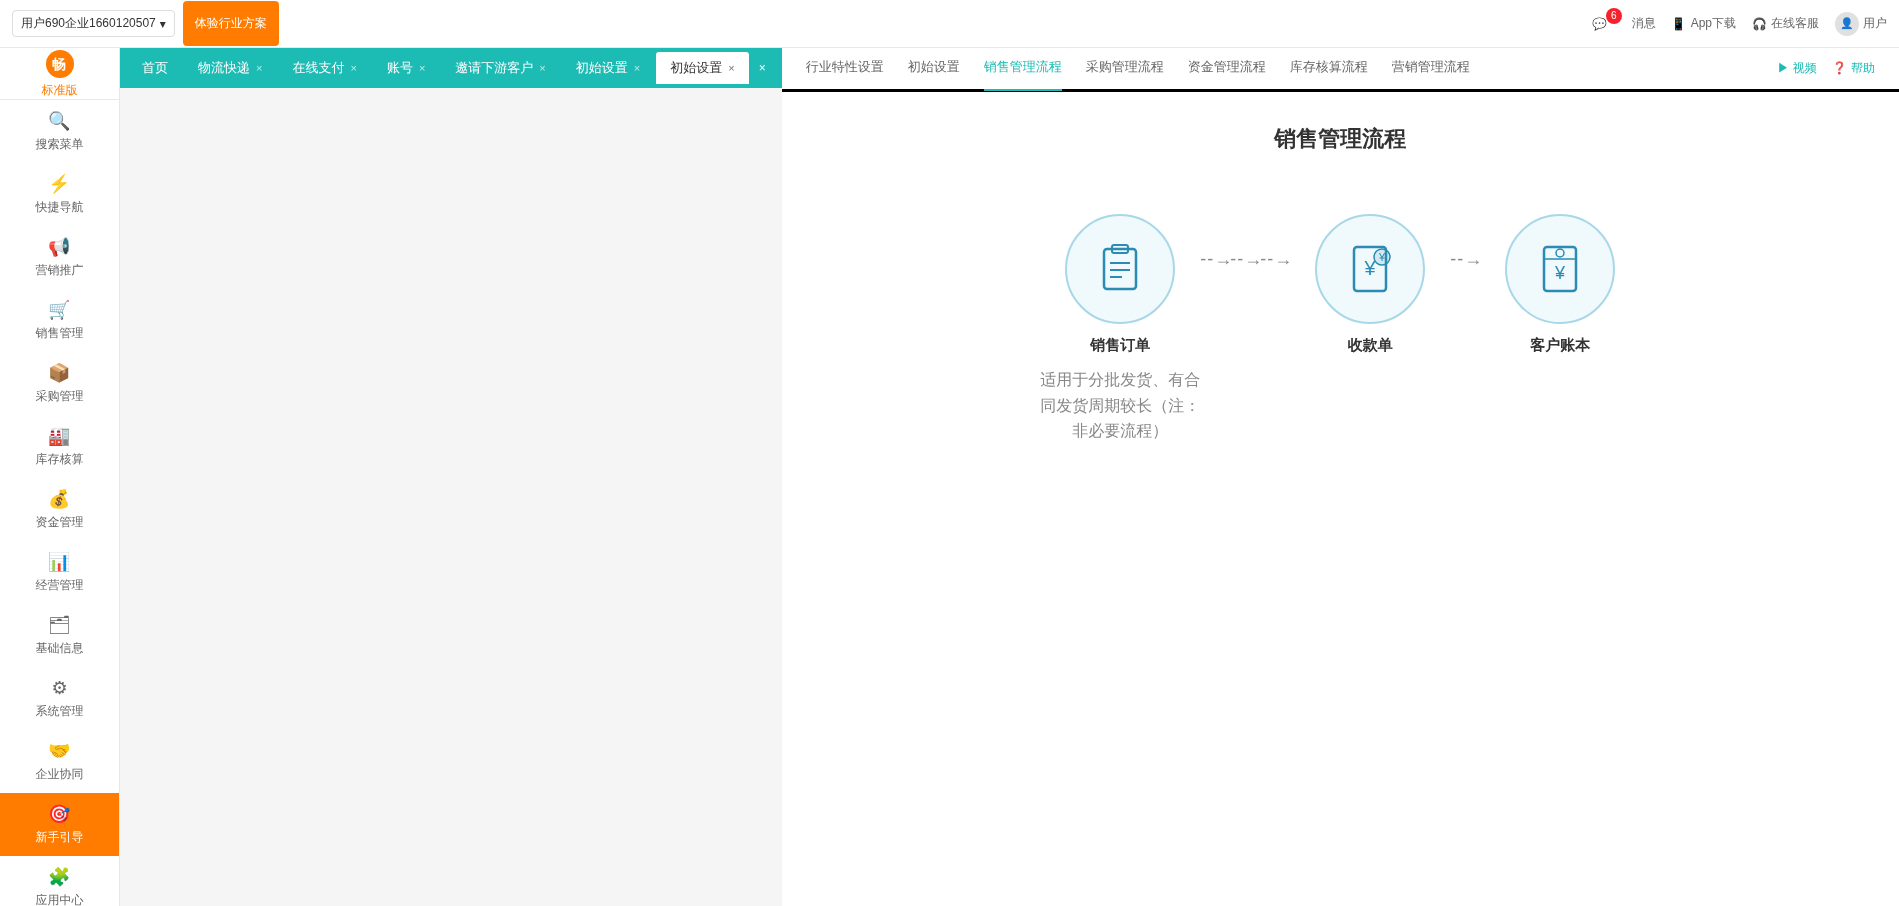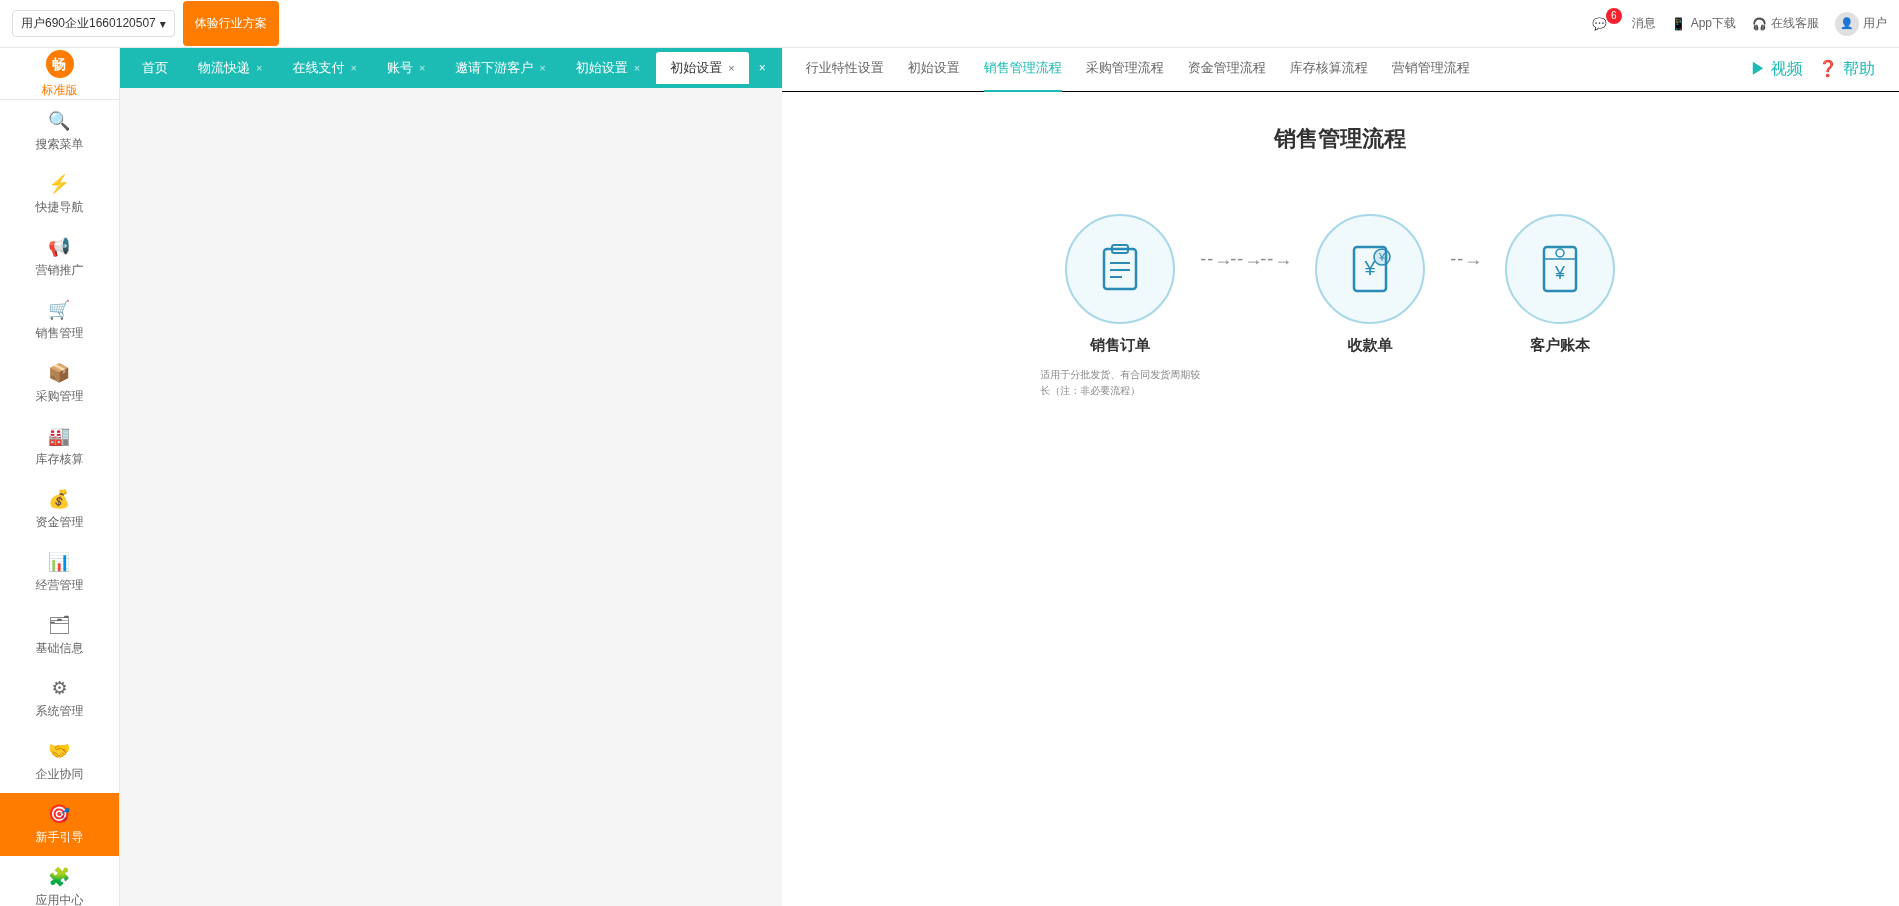--- a/index.html
+++ b/index.html
@@ -80,30 +80,30 @@
       margin-left: auto; color: #fff; font-size: 12px; cursor: pointer;
       padding: 0 8px;
     }
 
     
     .content-area { flex: 1; background: #fff; overflow-y: auto; display: flex; flex-direction: column; }
 
     
     .sub-tabs {
       display: flex; align-items: center; padding: 0 24px;
-      border-bottom: 1px solid #000000; height: 44px; gap: 24px;
+      border-bottom: 3px solid #000000; height: 44px; gap: 24px;
       justify-content: space-between;
     }
     .sub-tabs-left { display: flex; gap: 24px; }
     .sub-tab {
       font-size: 13px; color: #666; cursor: pointer; padding: 0 0 2px 0;
       border-bottom: 2px solid transparent; height: 44px; display: flex; align-items: center;
     }
     .sub-tab.active { color: #1cbbb4; border-bottom: 2px solid #1cbbb4; }
-    .sub-tabs-right { display: flex; gap: 16px; font-size: 16px; color: #1cbbb4; cursor: pointer; }
+    .sub-tabs-right { display: flex; gap: 16px; font-size: 12px; color: #1cbbb4; cursor: pointer; }
 
     
     .page-body { flex: 1; padding: 32px 40px; }
     .page-title {
       text-align: center; font-size: 22px; font-weight: bold; color: #333;
       margin-bottom: 60px;
     }
 
     
     .flow-diagram {
@@ -117,21 +117,21 @@
     .flow-circle {
       width: 110px; height: 110px; border-radius: 50%;
       border: 2px solid #a8d8e8; background: #f0f9fc;
       display: flex; align-items: center; justify-content: center;
       font-size: 42px; color: #2b8bb5;
     }
     .flow-step-title {
       font-size: 15px; font-weight: bold; color: #333; text-align: center;
     }
     .flow-step-desc {
-      font-size: 10px; color: #888; text-align: left; line-height: 1.6;
+      font-size: 16px; color: #888; text-align: center; line-height: 1.6;
     }
     .flow-arrow {
       display: flex; align-items: center; padding-top: 35px;
       font-size: 20px; color: #666; letter-spacing: -4px;
     }
   </style>
 </head>
 <body>
 
 <div class="top-bar">

